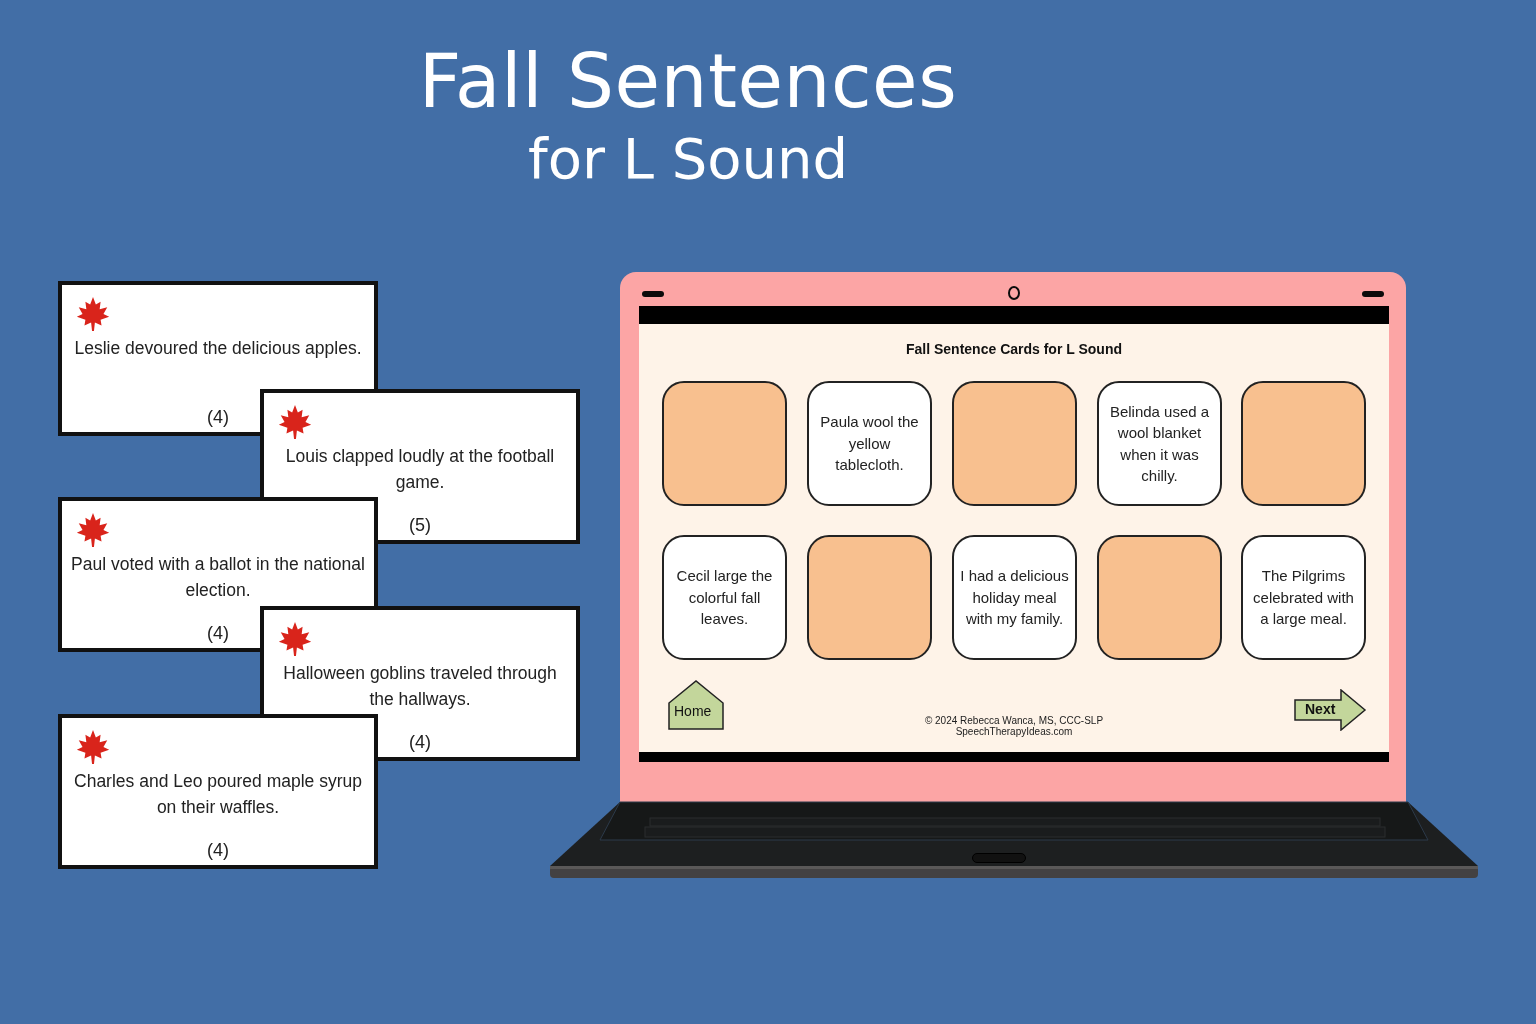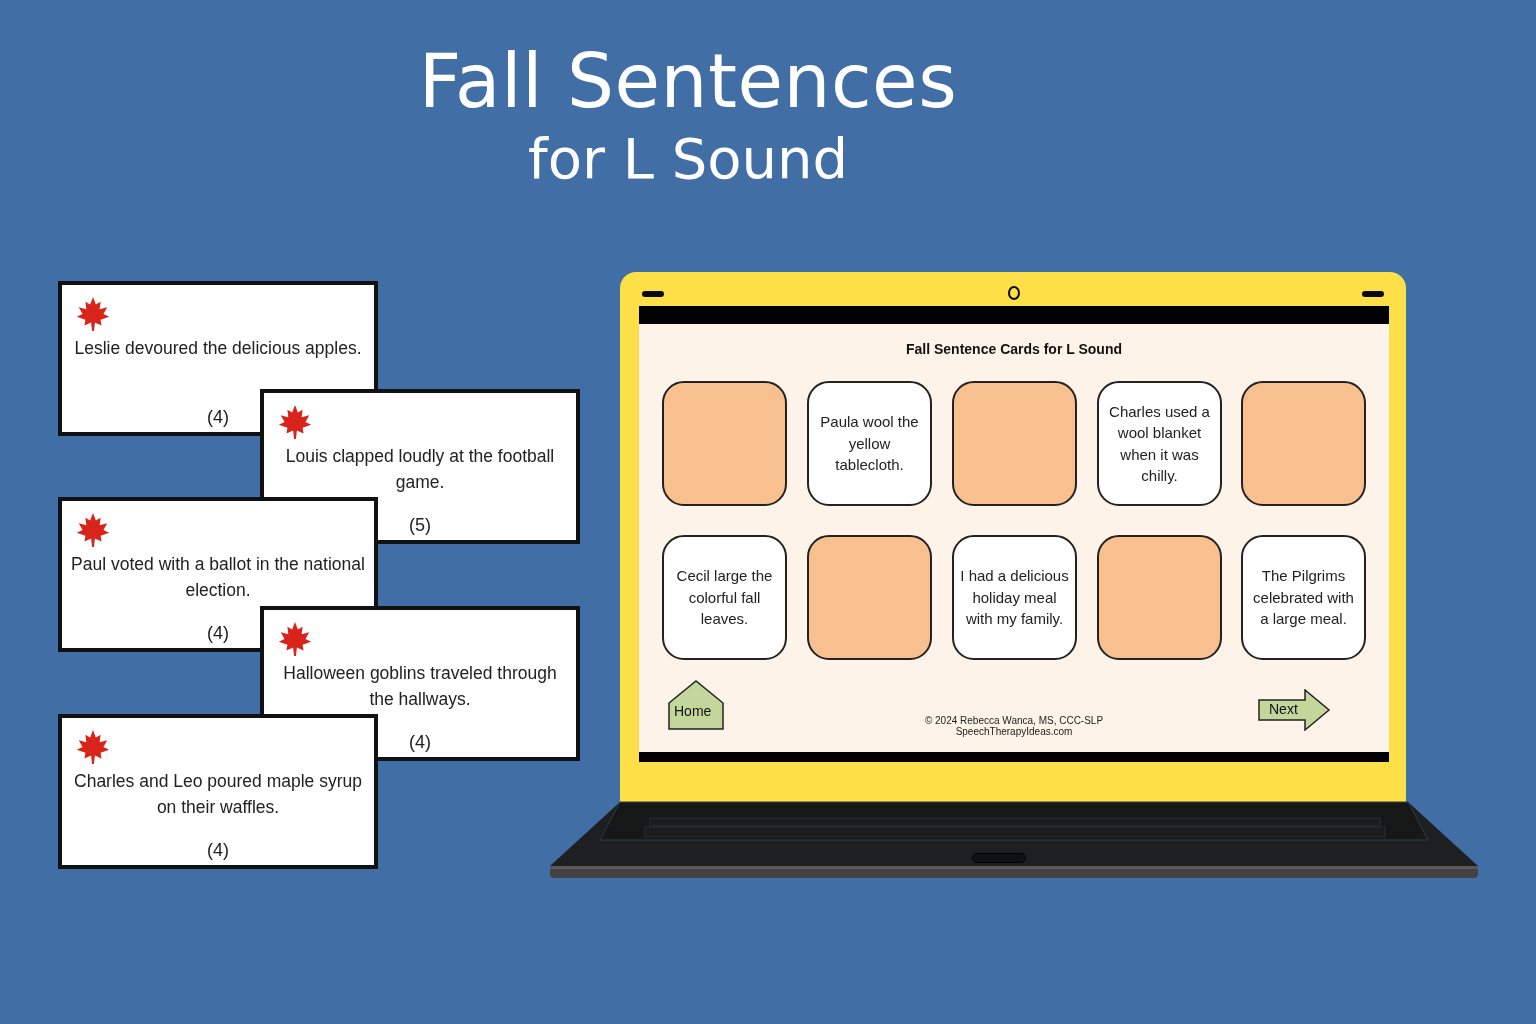--- a/index.html
+++ b/index.html
@@ -8,34 +8,34 @@
 
   .title { position: absolute; left: 0; width: 1376px; text-align: center; color: #fff; }
   .title.main { top: 38px; font-size: 74px; font-weight: 500; letter-spacing: 0.5px; }
   .title.sub { top: 126px; font-size: 56px; }
 
   .pcard { position: absolute; width: 320px; height: 155px; background: #fff; border: 4px solid #111; }
   .pcard .leaf { position: absolute; left: 12px; top: 10px; width: 38px; height: 38px; }
   .pcard .txt { position: absolute; left: 6px; right: 6px; top: 50px; text-align: center; font-size: 17.5px; line-height: 26px; color: #222; font-family: "Liberation Sans", sans-serif; }
   .pcard .num { position: absolute; left: 0; right: 0; bottom: 4px; text-align: center; font-size: 18px; color: #222; font-family: "Liberation Sans", sans-serif; }
 
-  .laptop-lid { position: absolute; left: 620px; top: 272px; width: 786px; height: 530px; background: #fde047; border-radius: 16px 16px 0 0; }
+  .laptop-lid { position: absolute; left: 620px; top: 272px; width: 786px; height: 530px; background: #fca5a5; border-radius: 16px 16px 0 0; }
   .cam { position: absolute; left: 388px; top: 14px; width: 12px; height: 14px; border: 2px solid #0b0b0b; border-radius: 50%; }
   .slot { position: absolute; top: 19px; width: 22px; height: 6px; background: #0b0b0b; border-radius: 3px; }
   .screen-bar { position: absolute; left: 19px; top: 34px; width: 750px; height: 18px; background: #000; }
   .screen { position: absolute; left: 19px; top: 52px; width: 750px; height: 428px; background: #fef3e8; }
   .screen-bottom { position: absolute; left: 19px; top: 480px; width: 750px; height: 10px; background: #000; }
 
   .screen-title { position: absolute; top: 17px; left: 0; width: 100%; text-align: center; font-size: 14px; font-weight: bold; color: #111; font-family: "Liberation Sans", sans-serif; }
   .gcard { position: absolute; width: 125px; height: 125px; border: 2px solid #222; border-radius: 22px; display: flex; align-items: center; justify-content: center; text-align: center; font-size: 15px; line-height: 21.5px; color: #222; padding: 6px; font-family: "Liberation Sans", sans-serif; }
   .gcard.hidden { background: #f8c08f; }
   .gcard.shown { background: #fff; }
 
   .home-btn { position: absolute; left: 28px; top: 355px; width: 58px; height: 52px; }
-  .next-btn { position: absolute; left: 618px; top: 365px; width: 74px; height: 42px; }
+  .next-btn { position: absolute; left: 654px; top: 365px; width: 74px; height: 42px; font-weight: bold; }
   .btn-label { position: absolute; font-size: 14px; color: #111; font-family: "Liberation Sans", sans-serif; }
   .copyright { position: absolute; top: 391px; left: 0; width: 100%; text-align: center; font-size: 10px; line-height: 11px; color: #222; font-family: "Liberation Sans", sans-serif; }
 
   .laptop-base { position: absolute; left: 550px; top: 800px; width: 928px; height: 78px; }
   .touchpad-slot { position: absolute; left: 972px; top: 853px; width: 54px; height: 10px; background: #111; border-radius: 5px; border: 1px solid #000; }
 </style>
 </head>
 <body>
 
 <div class="title main">Fall Sentences</div>
@@ -81,21 +81,21 @@
   <div class="slot" style="left:22px;"></div>
   <div class="cam"></div>
   <div class="slot" style="left:742px;"></div>
   <div class="screen-bar"></div>
   <div class="screen">
     <div class="screen-title">Fall Sentence Cards for L Sound</div>
 
     <div class="gcard hidden" style="left:23px; top:57px;"></div>
     <div class="gcard shown" style="left:168px; top:57px;">Paula wool the yellow tablecloth.</div>
     <div class="gcard hidden" style="left:313px; top:57px;"></div>
-    <div class="gcard shown" style="left:458px; top:57px;">Charles used a wool blanket when it was chilly.</div>
+    <div class="gcard shown" style="left:458px; top:57px;">Belinda used a wool blanket when it was chilly.</div>
     <div class="gcard hidden" style="left:602px; top:57px;"></div>
 
     <div class="gcard shown" style="left:23px; top:211px;">Cecil large the colorful fall leaves.</div>
     <div class="gcard hidden" style="left:168px; top:211px;"></div>
     <div class="gcard shown" style="left:313px; top:211px;">I had a delicious holiday meal with my family.</div>
     <div class="gcard hidden" style="left:458px; top:211px;"></div>
     <div class="gcard shown" style="left:602px; top:211px;">The Pilgrims celebrated with a large meal.</div>
 
     <div class="home-btn">
       <svg width="58" height="52" viewBox="0 0 58 52">

